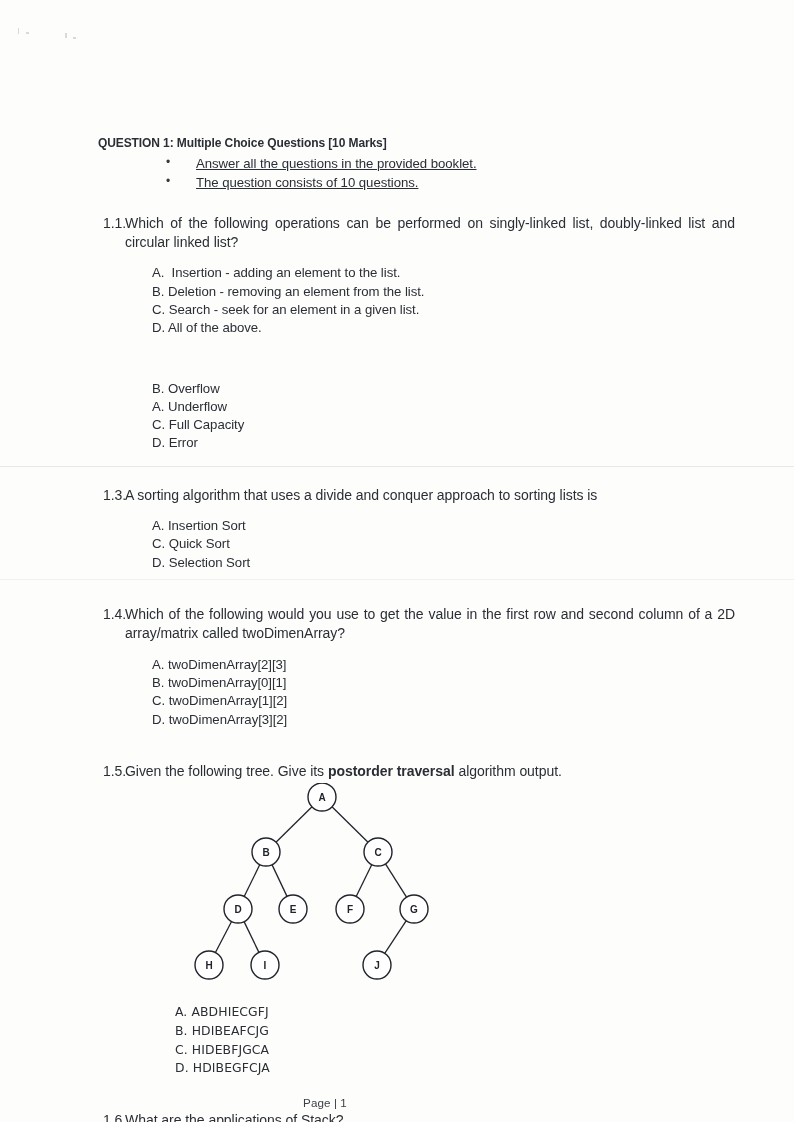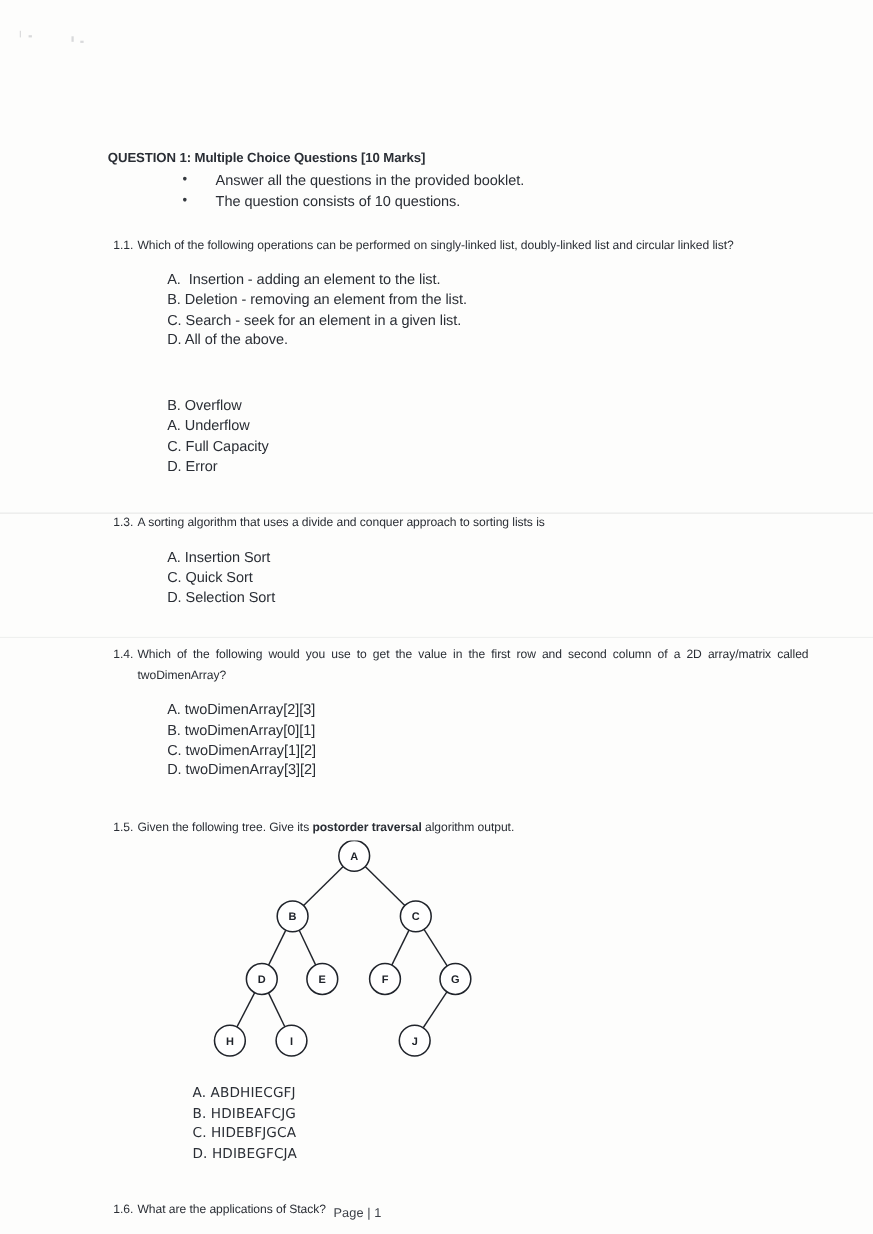--- a/index.html
+++ b/index.html
@@ -49,20 +49,21 @@
     letter-spacing: -0.1px;
     margin: 0 0 2px 1px;
     line-height: 1.3;
   }
 
   
   .bullets {
     list-style: none;
     margin: 2px 0 0 0;
     padding: 0;
+    text-decoration: underline;
   }
   .bullets li {
     position: relative;
     padding-left: 99px;
     font-size: 13.2px;
     line-height: 19.5px;
     letter-spacing: -0.05px;
   }
   .bullets li::before {
     content: "\2022";
@@ -70,21 +71,21 @@
     left: 69px;
     top: -1px;
     font-size: 12px;
     color: #35393f;
   }
 
   
   .question {
     position: relative;
     padding-left: 28px;
-    font-size: 11px;
+    font-size: 14px;
     line-height: 19.4px;
     letter-spacing: -0.05px;
   }
   .question .qnum {
     position: absolute;
     left: 6px;
     top: 0;
   }
   .question .qtext {
     display: block;

